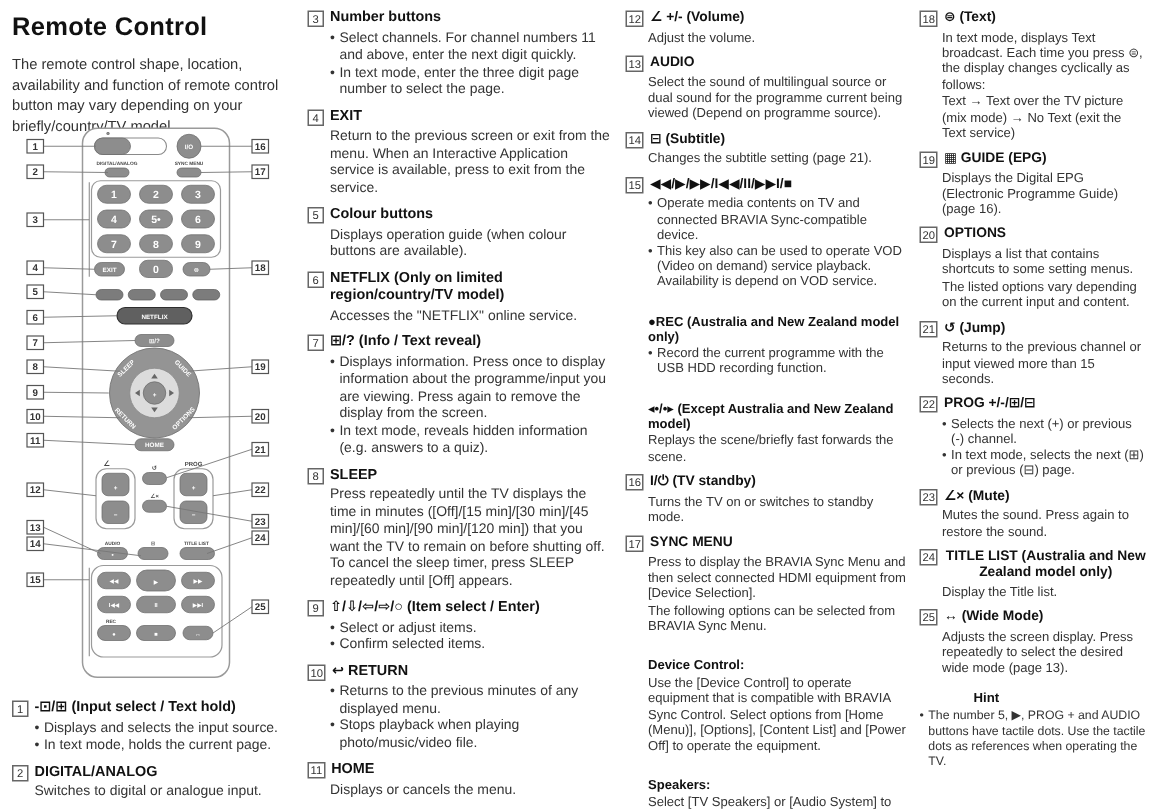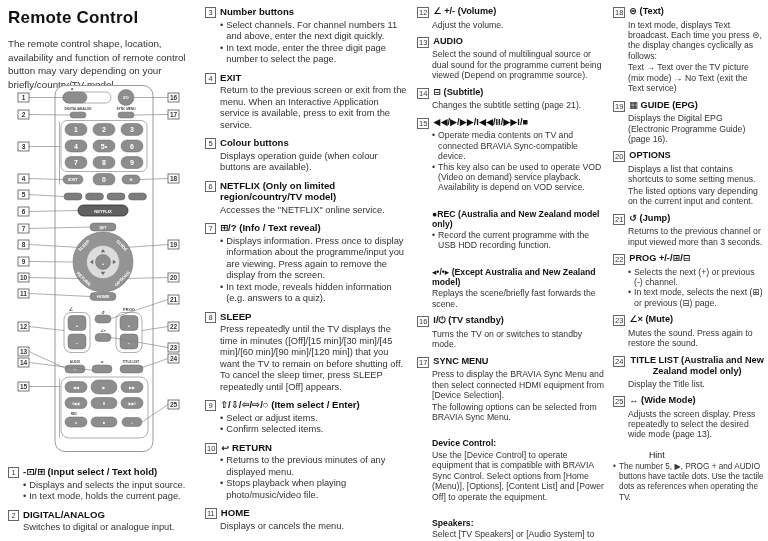--- a/index.html
+++ b/index.html
@@ -21,21 +21,21 @@
     min-width:11px; height:11px; text-align:center; padding:0 1px; color:#333; margin-top:1px; background:#fff; }
   .htext { font-weight:bold; font-size:9.6px; line-height:1.22; color:#111; }
   .ibody { margin-left:15px; font-size:9.3px; line-height:1.24; color:#333; margin-top:1.5px; }
   #col3 .ibody, #col4 .ibody { font-size:8.7px; line-height:1.2; }
   #col3 .htext, #col4 .htext { font-size:9.2px;text-align:center; }
   .bullet { display:flex; gap:3px; }
   .bmark { flex:0 0 auto; }
   .subhead { font-weight:bold; color:#111; margin-top:16px; }
   .para { margin-top:1px; }
   .hint { margin-top:10px; }
-  .hint-title { font-weight:normal; font-size:8.8px; color:#111;padding-left:36px; }
+  .hint-title { font-weight:bold; font-size:8.8px; color:#111;padding-left:36px; }
   .hint-body { font-size:8.2px; line-height:1.25; color:#333; display:flex; gap:3px; margin-top:2px; }
   
   .rc-body { fill:#ffffff; stroke:#9a9a9a; stroke-width:1; }
   .rc-dark { fill:#8d8d8d; stroke:#6b6b6b; stroke-width:0.5; }
   .rc-dark2 { fill:#7c7c7c; stroke:#5e5e5e; stroke-width:0.5; }
   .rc-light { fill:#ffffff; stroke:#8a8a8a; stroke-width:0.7; }
   .rc-outline { fill:none; stroke:#9a9a9a; stroke-width:0.8; }
   .rc-ring { fill:#949494; stroke:#757575; stroke-width:0.6; }
   .rc-inner { fill:#dcdcdc; stroke:#8a8a8a; stroke-width:0.5; }
   .rc-netflix { fill:#606060; stroke:#2e2e2e; stroke-width:0.8; }
@@ -515,21 +515,21 @@
             <div class="para">Displays a list that contains shortcuts to some setting menus.</div>
             <div class="para">The listed options vary depending on the current input and content.</div>
           </div>
         </div>
         <div class="item">
           <div class="item-head">
             <span class="inum">21</span>
             <span class="htext">↺ (Jump)</span>
           </div>
           <div class="ibody">
-            <div class="para">Returns to the previous channel or input viewed more than 3 seconds.</div>
+            <div class="para">Returns to the previous channel or input viewed more than 15 seconds.</div>
           </div>
         </div>
         <div class="item">
           <div class="item-head">
             <span class="inum">22</span>
             <span class="htext">PROG +/-/⊞/⊟</span>
           </div>
           <div class="ibody">
             <div class="bullet">
               <span class="bmark">•</span>

